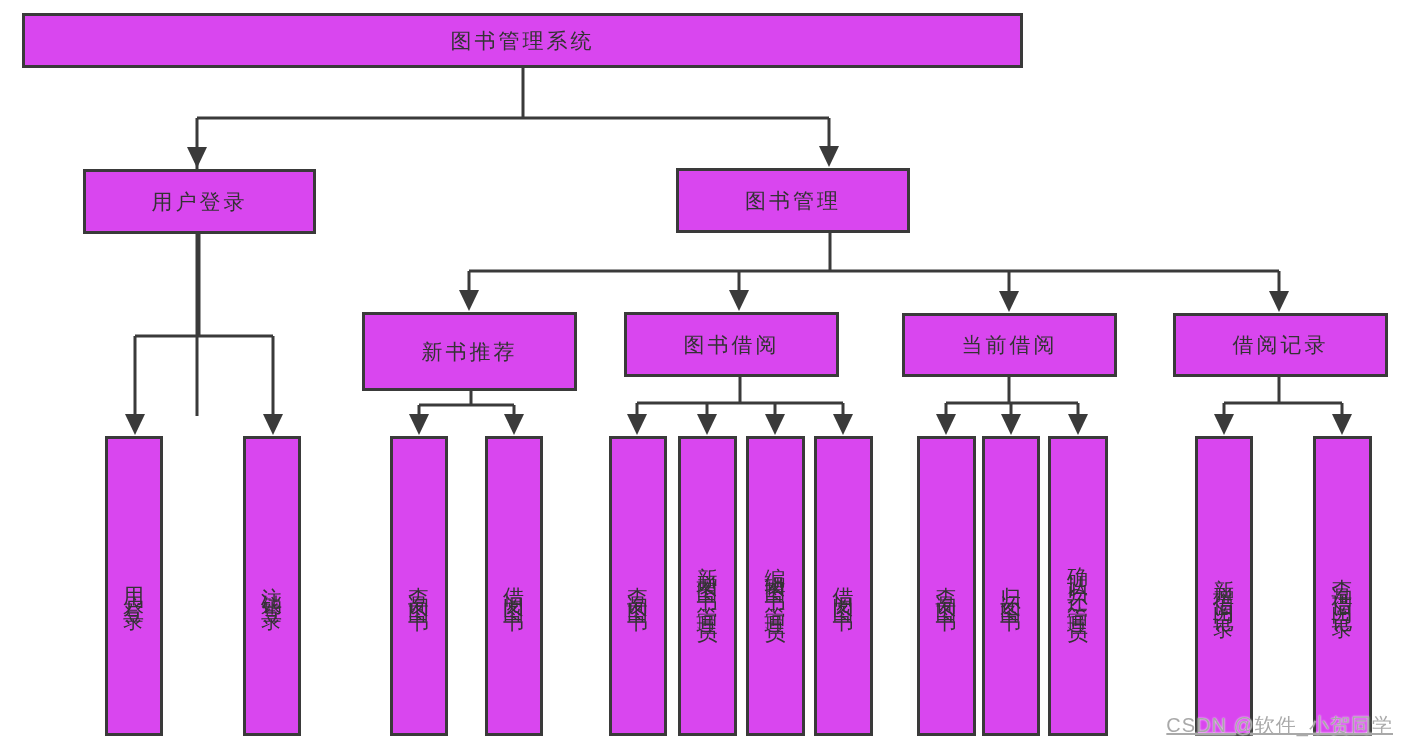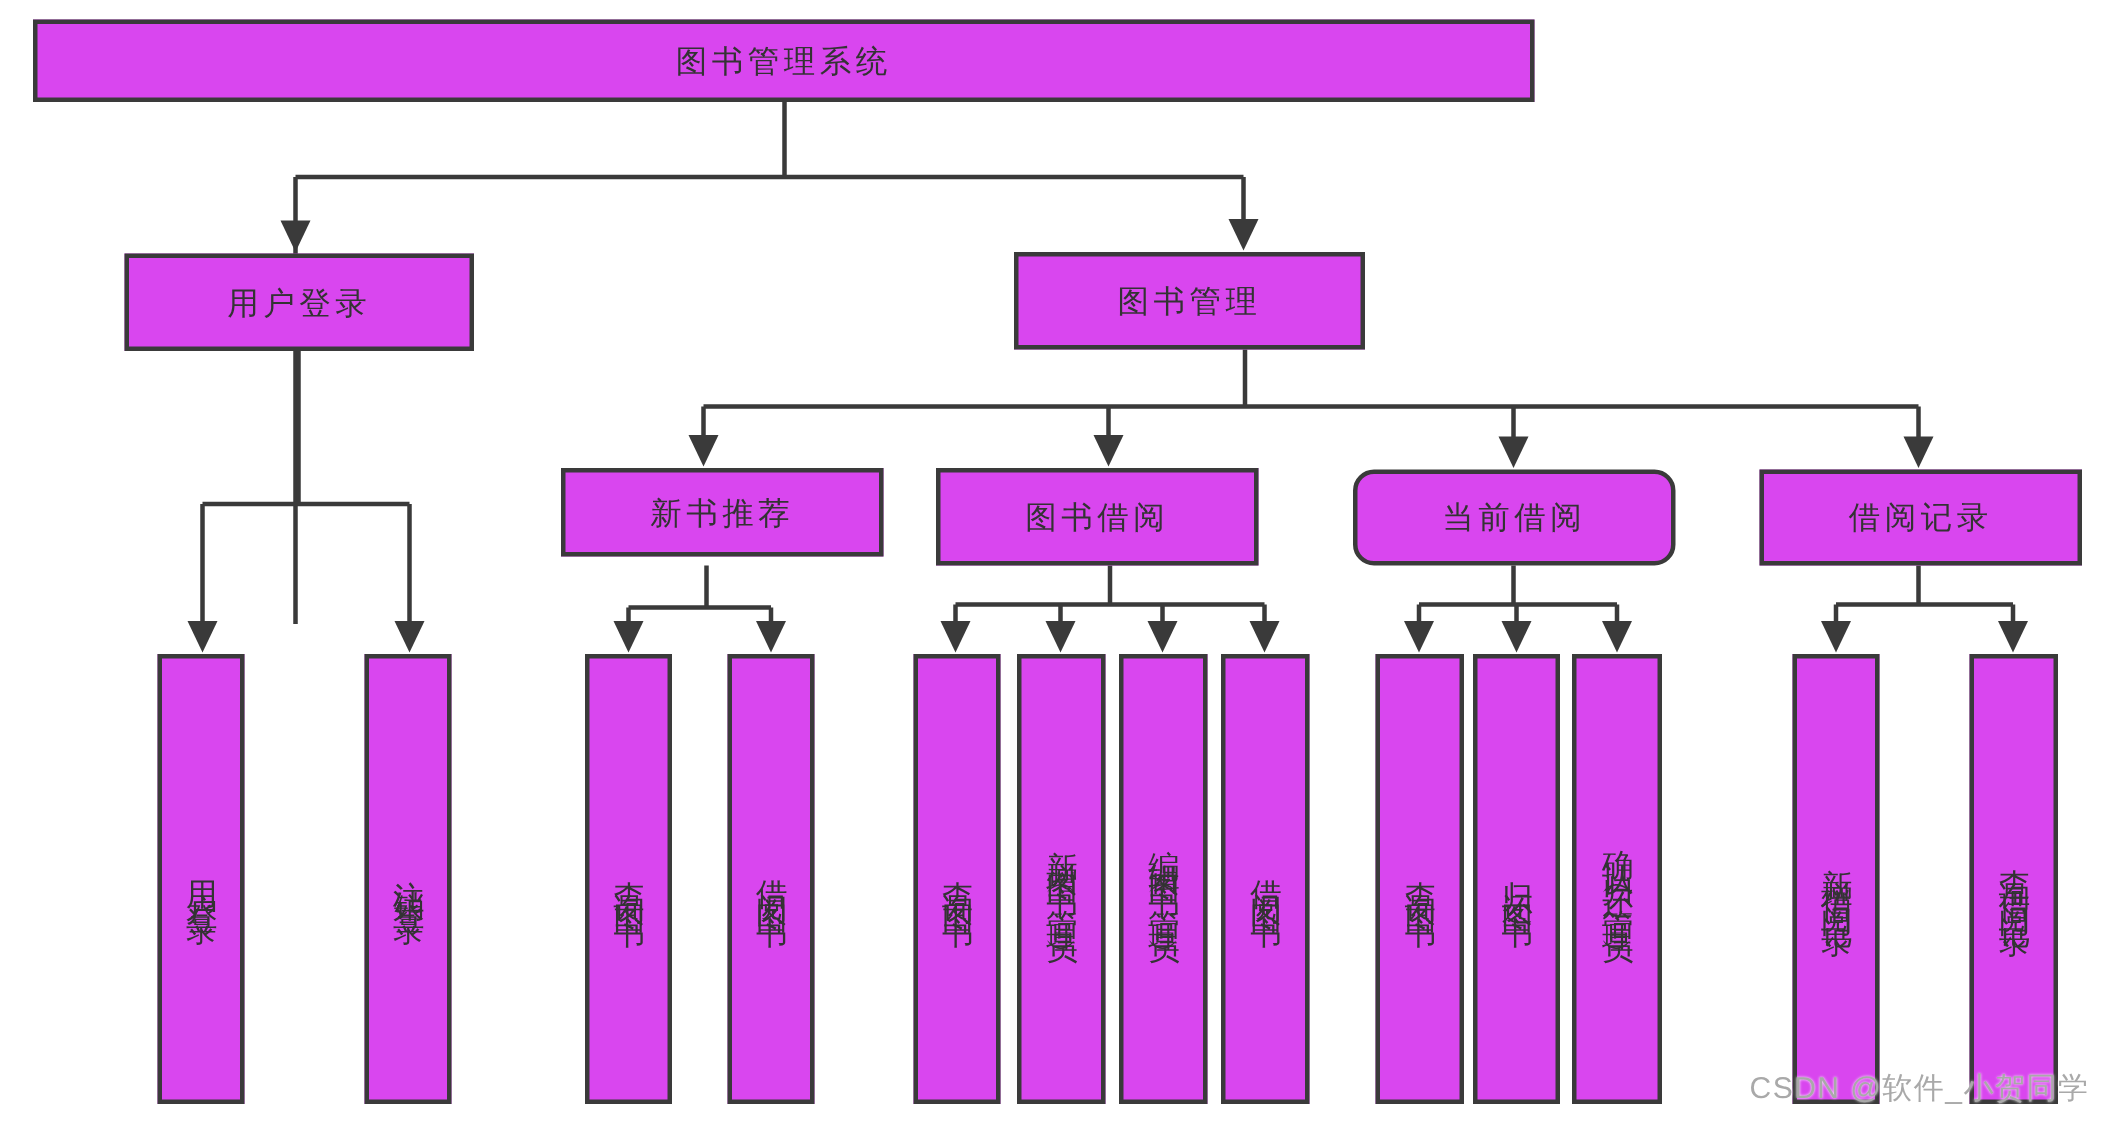--- a/index.html
+++ b/index.html
@@ -43,20 +43,21 @@
   }
   .watermark {
     position: absolute;
     right: 12px;
     bottom: 8px;
     font-size: 20px;
     letter-spacing: 1px;
     color: #a9a9a9;
     white-space: nowrap;
     text-shadow: 0 0 2px #ffffff;
+    text-decoration: underline;
   }
 </style>
 </head>
 <body>
 
 <div class="canvas">
 
   <svg class="connectors" viewBox="0 0 1405 747" fill="none" xmlns="http://www.w3.org/2000/svg">
 
     <g stroke="#3a3a3a" stroke-width="3">
@@ -111,27 +112,27 @@
     <span>图书管理系统</span>
   </div>
 
   <div class="box h-box" style="left:83px; top:169px; width:233px; height:65px;">
     <span>用户登录</span>
   </div>
   <div class="box h-box" style="left:676px; top:168px; width:234px; height:65px;">
     <span>图书管理</span>
   </div>
 
-  <div class="box h-box" style="left:374px; top:312px; width:215px; height:59px;justify-content:center;">
+  <div class="box h-box" style="left:362px; top:312px; width:215px; height:79px;justify-content:center;">
     <span>新书推荐</span>
   </div>
   <div class="box h-box" style="left:624px; top:312px; width:215px; height:65px;">
     <span>图书借阅</span>
   </div>
-  <div class="box h-box" style="left:902px; top:313px; width:215px; height:64px;border-radius:14px;">
+  <div class="box h-box" style="left:902px; top:313px; width:215px; height:64px;">
     <span>当前借阅</span>
   </div>
   <div class="box h-box" style="left:1173px; top:313px; width:215px; height:64px;">
     <span>借阅记录</span>
   </div>
 
   <div class="box v-box" style="left:105px; top:436px; width:58px; height:300px;">
     <span>用户登录</span>
   </div>
   <div class="box v-box" style="left:243px; top:436px; width:58px; height:300px;">

